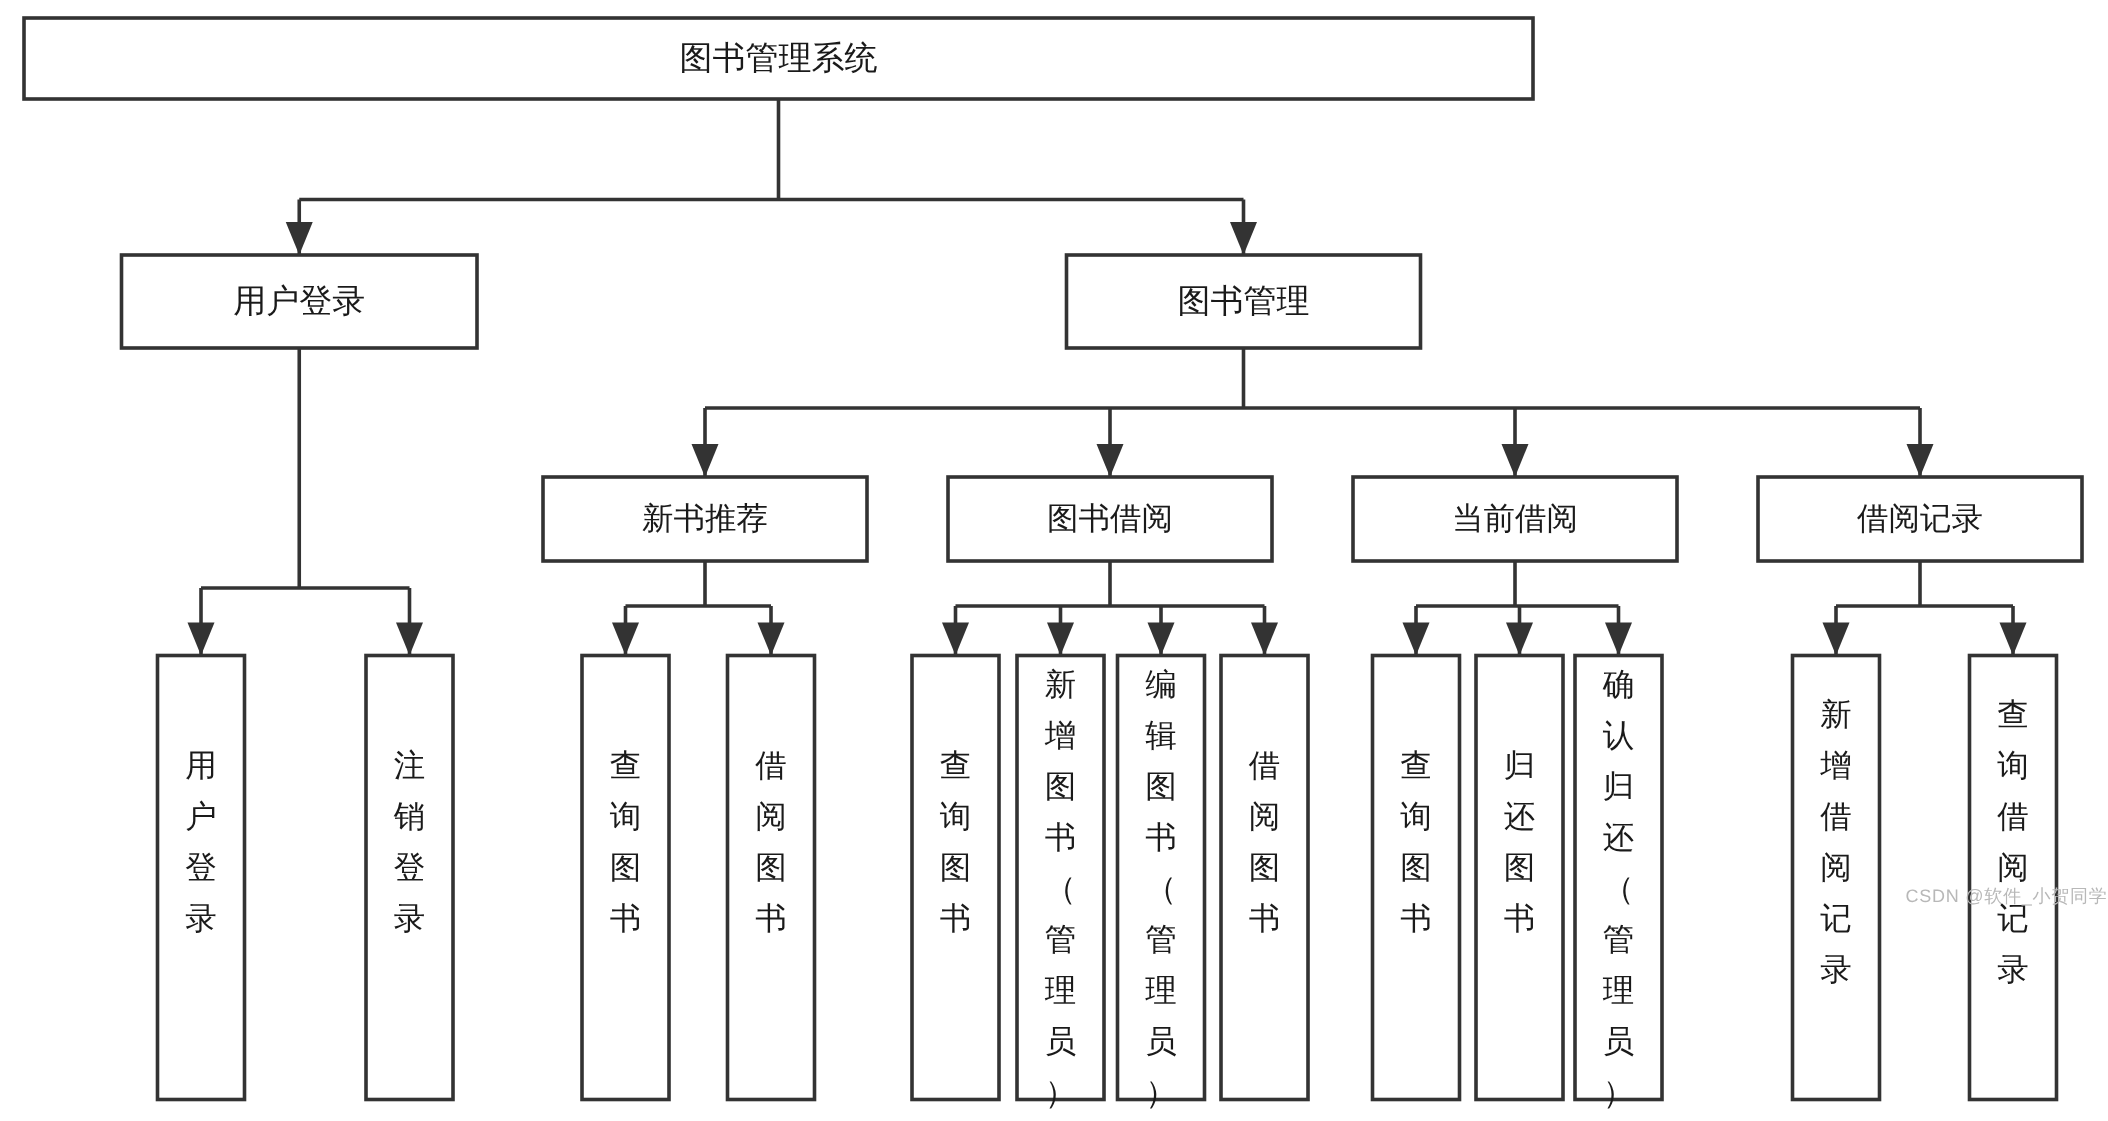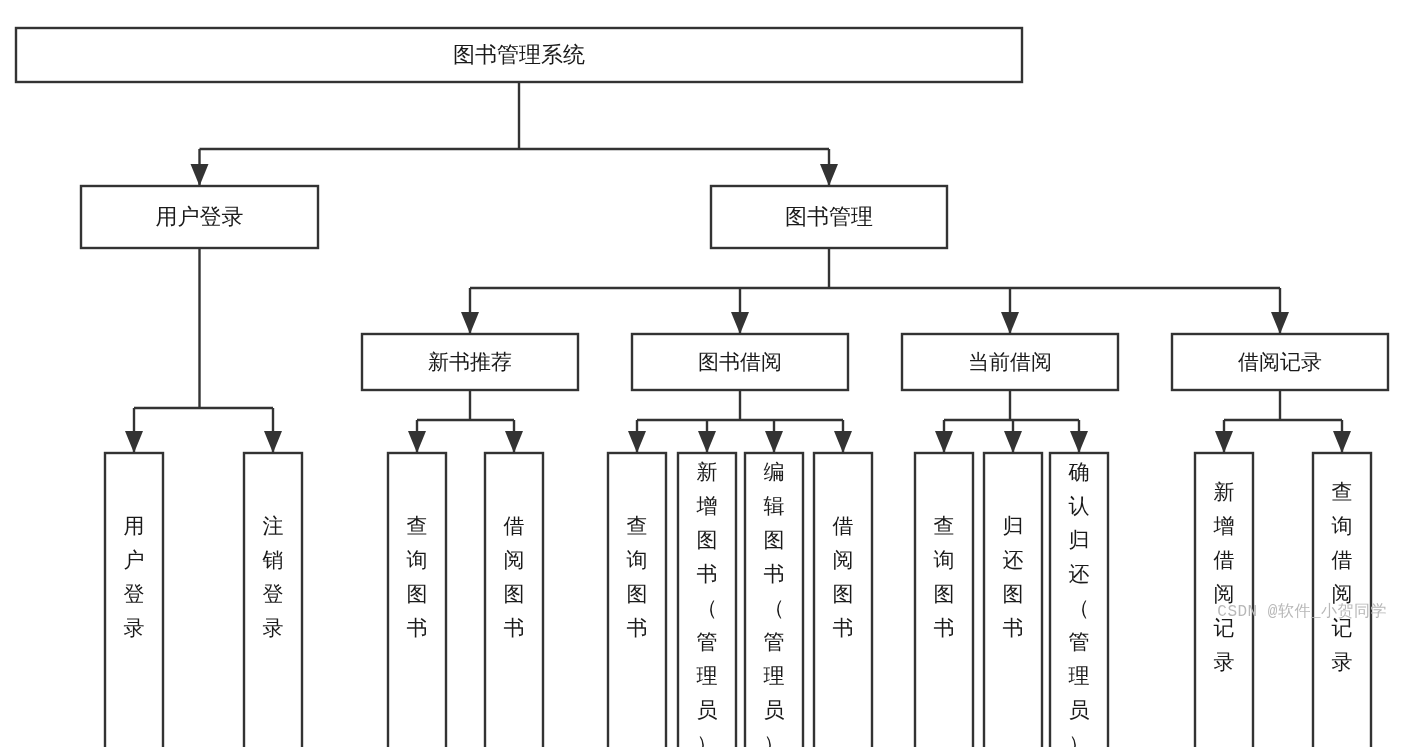--- a/index.html
+++ b/index.html
@@ -14,21 +14,20 @@
     position: relative;
     overflow: hidden;
     font-family: "DejaVu Sans", "Liberation Sans", sans-serif;
   }
   #diagram-root {
     position: absolute;
     left: 0;
     top: 0;
     width: 1405px;
     height: 612px;
-    margin-top: 16px;
   }
   svg#flow {
     display: block;
     width: 1405px;
     height: 747px;
   }
   .node-box {
     fill: #ffffff;
     stroke: #333333;
     stroke-width: 2.4;
@@ -54,25 +53,25 @@
     stroke-width: 2.4;
     fill: none;
     stroke-linecap: butt;
   }
   .arrow-head {
     fill: #333333;
     stroke: none;
   }
   .watermark-text {
     position: absolute;
-    right: 18px;
+    right: 0;
     bottom: 6px;
     color: #b8b8b8;
-    font-size: 16px;
-    font-family: Liberation Mono, monospace;
+    font-size: 12px;
+    font-family: Liberation Sans, sans-serif;
     letter-spacing: 0.5px;
     white-space: nowrap;
     user-select: none;
   }
 </style>
 </head>
 <body>
 
 <div id="diagram-root">
   <svg id="flow" viewBox="0 0 1405 747" xmlns="http://www.w3.org/2000/svg">

